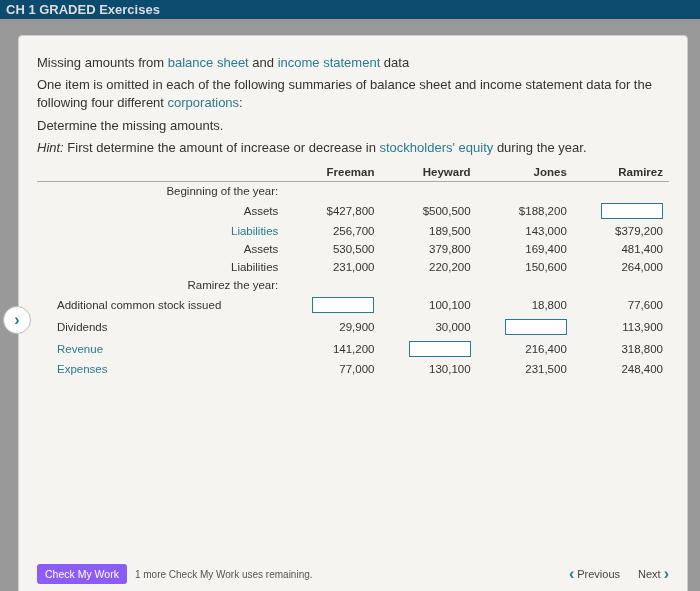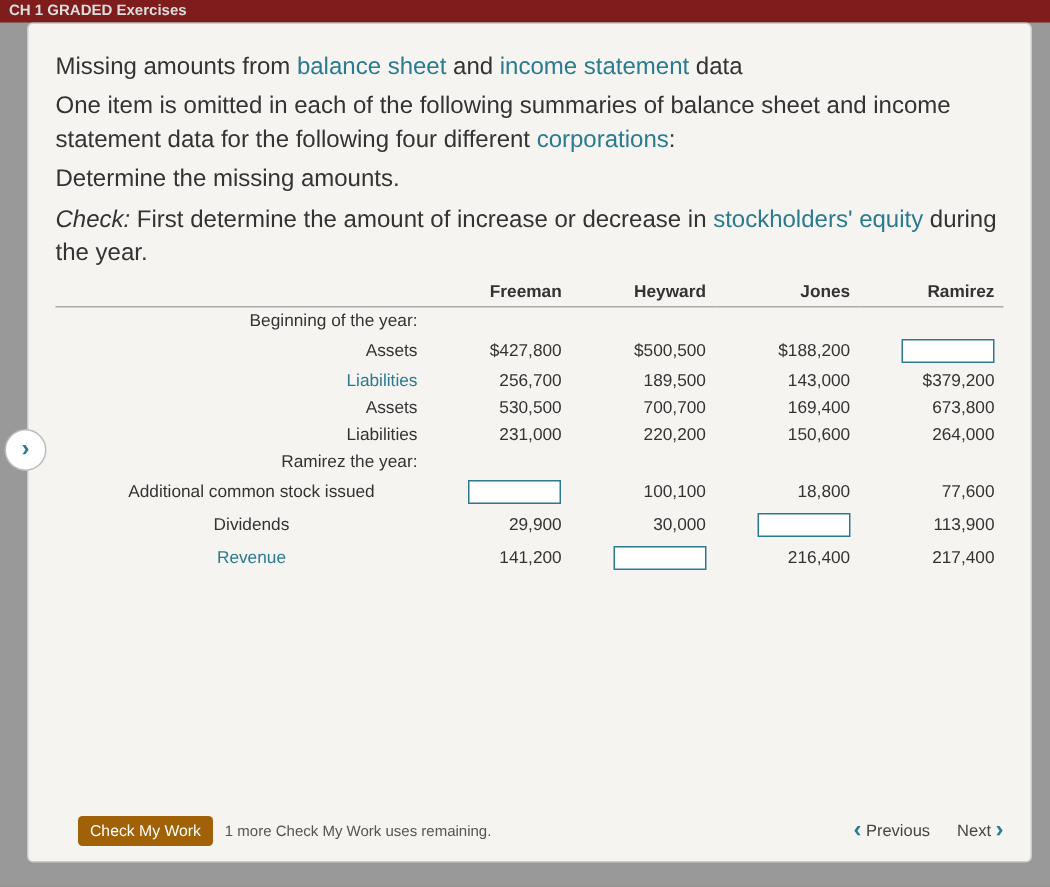--- a/index.html
+++ b/index.html
@@ -12,45 +12,45 @@
     font-size: 12px;
     color: #333;
     overflow: hidden;
   }
   .outer {
     background: #999;
     padding: 8px 12px 0 18px;
     height: 100%;
   }
   .header-strip {
-    background: #7f1d1d;
+    background: #0c4a6e;
     color: #ddd;
-    font-size: 10px;
+    font-size: 13px;
     font-weight: bold;
     padding: 2px 6px;
-    margin: -8px -12px 0 -18px;
+    margin: -8px -12px 16px -18px;
   }
   .card {
     background: #f5f4f0;
     border: 1px solid #ccc;
     border-radius: 4px;
     padding: 14px 18px 8px 18px;
     position: relative;
     height: 560px;
   }
-  .problem p { margin: 4px 0; line-height: 1.4; font-size: 16px; }
+  .problem p { margin: 4px 0; line-height: 1.4; font-size: 13px; }
   .link { color: #2b7a8f; }
   .hint-label { font-style: italic; }
   .table-wrap { margin-top: 6px; }
   table { border-collapse: collapse; width: 100%; font-size: 11.5px; }
   th, td { padding: 3px 6px; text-align: right; }
   th { font-weight: bold; }
   td.label { text-align: right; }
   td.indent1 { padding-left: 20px; text-align: right; }
-  td.indent2 { padding-left: 20px; text-align: center; }
+  td.indent2 { padding-left: 20px; text-align: left; }
   tr.section td.label { font-weight: normal; }
   .hr-row td { border-top: 1px solid #aaa; padding: 0; height: 0; }
   .input-box {
     display: inline-block;
     width: 62px;
     height: 16px;
     border: 1.5px solid #2b7a8f;
     background: #fff;
     vertical-align: middle;
   }
@@ -69,27 +69,26 @@
     cursor: pointer;
   }
   .footer {
     position: absolute;
     bottom: 10px; left: 18px; right: 18px;
     display: flex; align-items: center; justify-content: space-between;
     font-size: 11px;
   }
   .footer .left { display: flex; align-items: center; gap: 8px; }
   .check-btn {
-    background: #a16207;
+    background: #8b5cf6;
     color: #fff;
     padding: 4px 8px;
     border-radius: 3px;
     font-size: 10.5px;
     cursor: pointer;
-    margin-left: 15px;
   }
   .footer .remaining { color: #555; font-size: 10px; }
   .footer .right { display: flex; align-items: center; gap: 18px; color: #444; }
   .chev { color: #2b7a8f; font-size: 16px; font-weight: bold; }
   .nav-link { cursor: pointer; display: flex; align-items: center; gap: 3px; }
 </style>
 </head>
 <body>
 
 <div class="outer">
@@ -102,21 +101,21 @@
 
     <div class="problem">
       <p>
         Missing amounts from <span class="link">balance sheet</span> and <span class="link">income statement</span> data
       </p>
       <p>
         One item is omitted in each of the following summaries of balance sheet and income statement data for the following four different <span class="link">corporations</span>:
       </p>
       <p>Determine the missing amounts.</p>
       <p>
-        <span class="hint-label">Check:</span>
+        <span class="hint-label">Hint:</span>
         First determine the amount of increase or decrease in <span class="link">stockholders' equity</span> during the year.
       </p>
     </div>
 
     <div class="table-wrap">
       <table>
         <tbody>
             <tr>
           <th class="label"></th>
           <th>Freeman</th>
@@ -144,23 +143,23 @@
         <tr>
           <td class="indent1 link">Liabilities</td>
           <td>256,700</td>
           <td>189,500</td>
           <td>143,000</td>
           <td>$379,200</td>
         </tr>
         <tr>
           <td class="indent1">Assets</td>
           <td>530,500</td>
-          <td>700,700</td>
+          <td>379,800</td>
           <td>169,400</td>
-          <td>673,800</td>
+          <td>481,400</td>
         </tr>
         <tr>
           <td class="indent1">Liabilities</td>
           <td>231,000</td>
           <td>220,200</td>
           <td>150,600</td>
           <td>264,000</td>
         </tr>
         <tr class="section">
               <td class="label">Ramirez the year:</td>
@@ -181,21 +180,28 @@
           <td>29,900</td>
           <td>30,000</td>
           <td><span class="input-box"></span></td>
           <td>113,900</td>
         </tr>
         <tr>
           <td class="indent2 link">Revenue</td>
           <td>141,200</td>
           <td><span class="input-box"></span></td>
           <td>216,400</td>
-          <td>217,400</td>
+          <td>318,800</td>
+        </tr>
+        <tr>
+          <td class="indent2 link">Expenses</td>
+          <td>77,000</td>
+          <td>130,100</td>
+          <td>231,500</td>
+          <td>248,400</td>
         </tr>
       </tbody>
         </table>
     </div>
 
     <div class="footer">
       <div class="left">
         <span class="check-btn">Check My Work</span>
         <span class="remaining">1 more Check My Work uses remaining.</span>
       </div>

